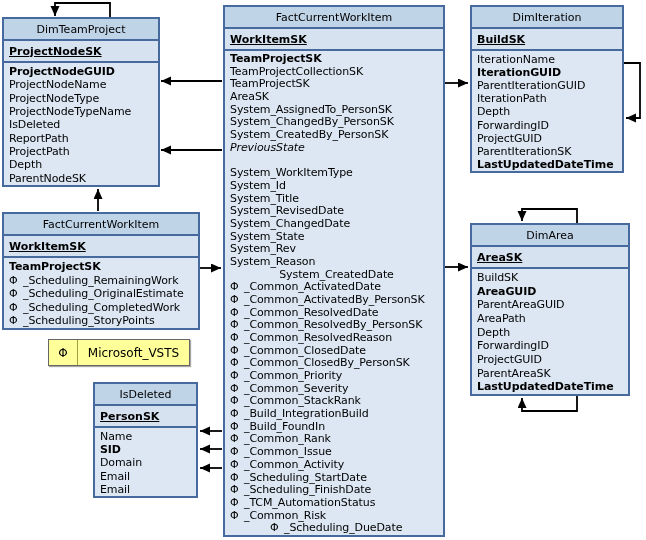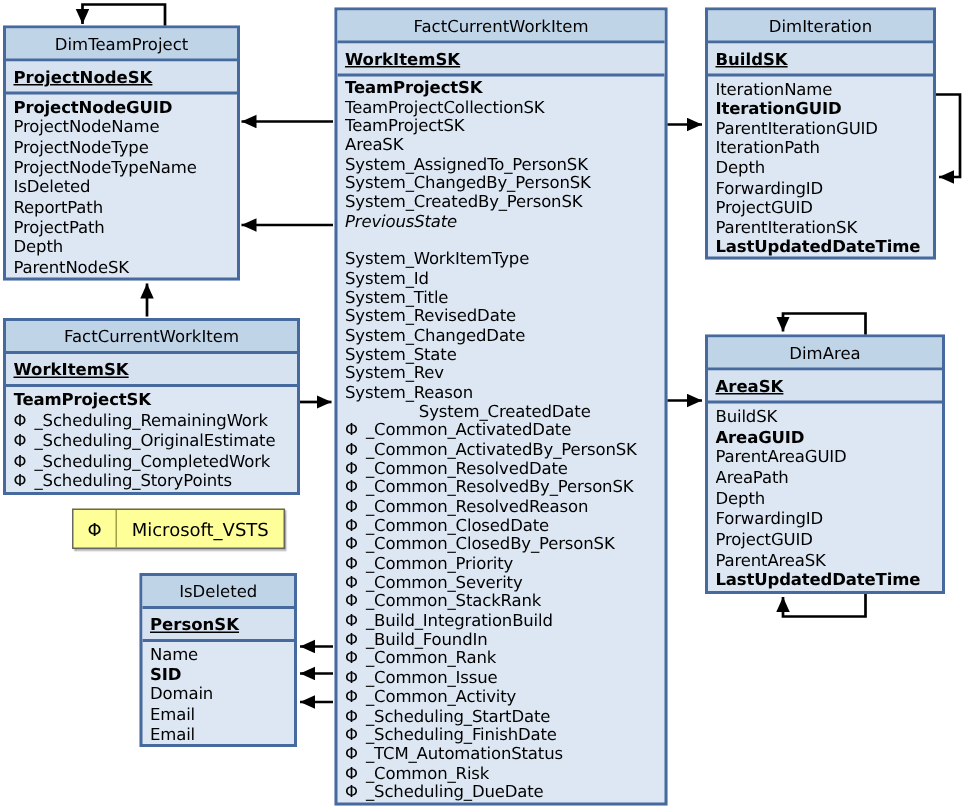--- a/index.html
+++ b/index.html
@@ -120,21 +120,21 @@
           <div class="trow" style="height: 12.6842px; line-height: 12.6842px;"><span class="phi">Φ</span><span>_Common_StackRank</span></div>
           <div class="trow" style="height: 12.6842px; line-height: 12.6842px;"><span class="phi">Φ</span><span>_Build_IntegrationBuild</span></div>
           <div class="trow" style="height: 12.6842px; line-height: 12.6842px;"><span class="phi">Φ</span><span>_Build_FoundIn</span></div>
           <div class="trow" style="height: 12.6842px; line-height: 12.6842px;"><span class="phi">Φ</span><span>_Common_Rank</span></div>
           <div class="trow" style="height: 12.6842px; line-height: 12.6842px;"><span class="phi">Φ</span><span>_Common_Issue</span></div>
           <div class="trow" style="height: 12.6842px; line-height: 12.6842px;"><span class="phi">Φ</span><span>_Common_Activity</span></div>
           <div class="trow" style="height: 12.6842px; line-height: 12.6842px;"><span class="phi">Φ</span><span>_Scheduling_StartDate</span></div>
           <div class="trow" style="height: 12.6842px; line-height: 12.6842px;"><span class="phi">Φ</span><span>_Scheduling_FinishDate</span></div>
           <div class="trow" style="height: 12.6842px; line-height: 12.6842px;"><span class="phi">Φ</span><span>_TCM_AutomationStatus</span></div>
           <div class="trow" style="height: 12.6842px; line-height: 12.6842px;"><span class="phi">Φ</span><span>_Common_Risk</span></div>
-          <div class="trow" style="height: 12.6842px; line-height: 12.6842px;"><span class="phi">Φ</span><span>_Scheduling_DueDate</span></div>
+          <div class="trow" style="height: 12.6842px; line-height: 12.6842px; margin-left: 40px;"><span class="phi">Φ</span><span>_Scheduling_DueDate</span></div>
         </div>
       </div>
       <div class="entity" style="left: 470px; top: 5px; width: 154px; height: 168px;">
         <div class="thead">DimIteration</div>
         <div class="tpk">BuildSK</div>
         <div class="tbody">
           <div class="trow" style="height: 13.1111px; line-height: 13.1111px;"><span>IterationName</span></div>
           <div class="trow bold" style="height: 13.1111px; line-height: 13.1111px;"><span>IterationGUID</span></div>
           <div class="trow" style="height: 13.1111px; line-height: 13.1111px;"><span>ParentIterationGUID</span></div>
           <div class="trow" style="height: 13.1111px; line-height: 13.1111px;"><span>IterationPath</span></div>

